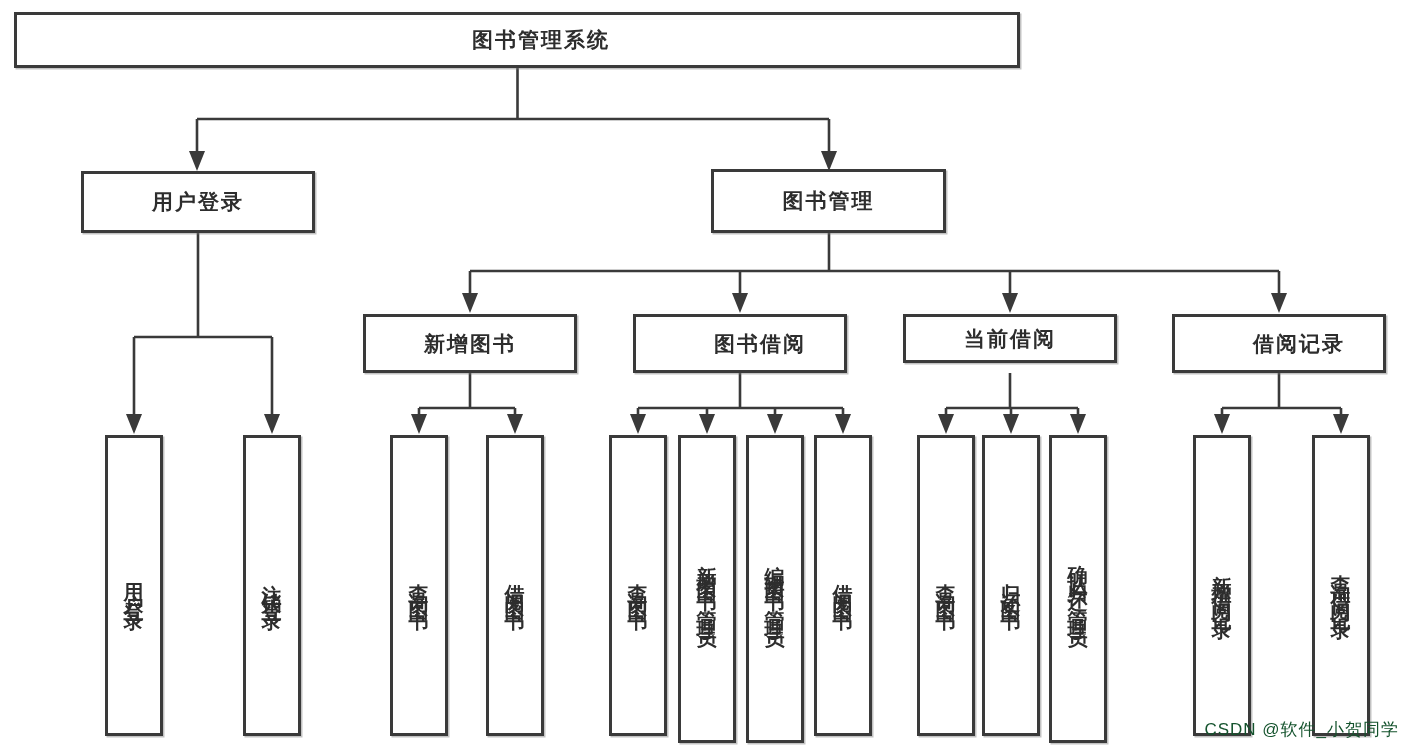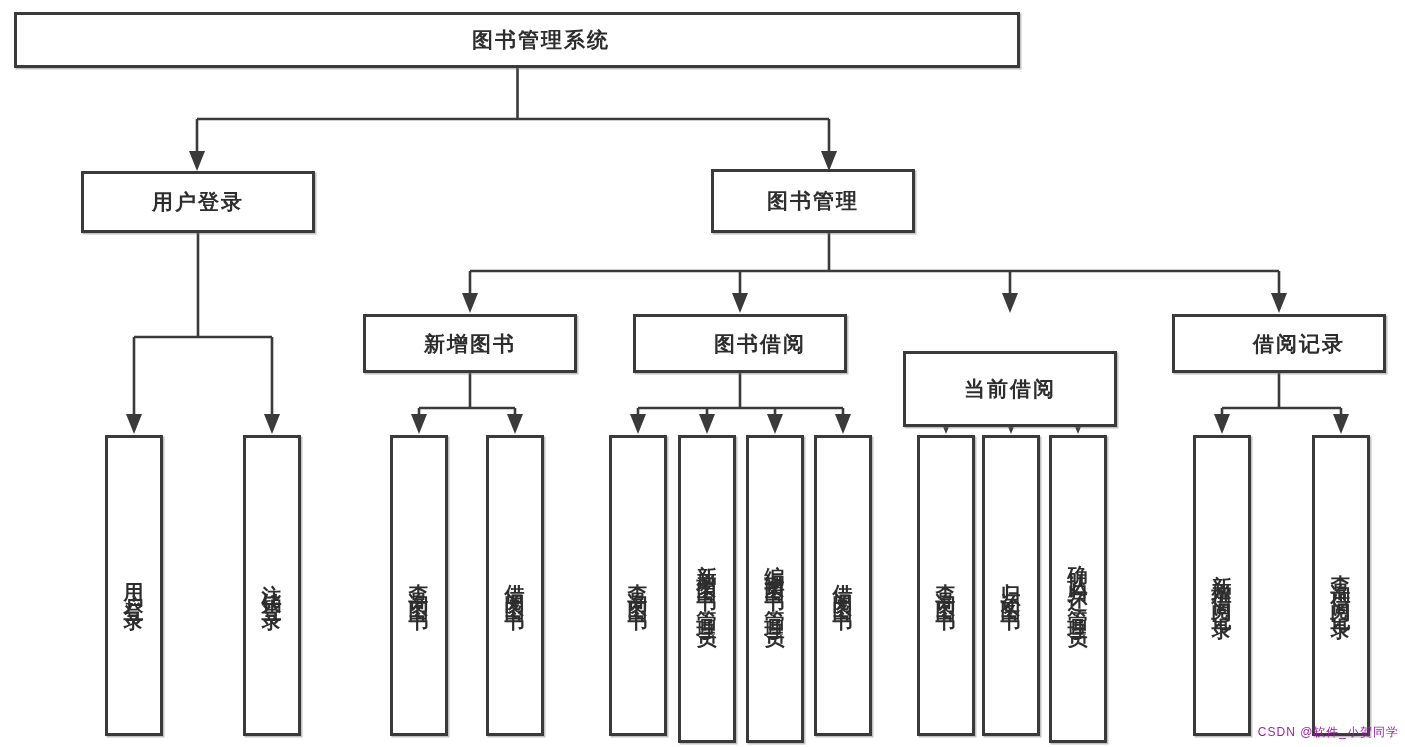--- a/index.html
+++ b/index.html
@@ -44,24 +44,24 @@
     text-orientation: mixed;
     font-size: 20px;
     font-weight: 600;
     color: #2d2d2d;
     letter-spacing: 9px;
     line-height: 1;
   }
   
   #box-root        { left: 14px;  top: 12px;  width: 1006px; height: 56px; padding-left: 48px; }
   #box-user-login  { left: 81px;  top: 171px; width: 234px;  height: 62px; }
-  #box-book-mgmt   { left: 711px; top: 169px; width: 204px;  height: 64px; }
+  #box-book-mgmt   { left: 711px; top: 169px; width: 235px;  height: 64px; }
   #box-new-book    { left: 363px; top: 314px; width: 214px;  height: 59px; }
   #box-borrow      { left: 633px; top: 314px; width: 214px;  height: 59px; padding-left: 40px; }
-  #box-current     { left: 903px; top: 314px; width: 214px;  height: 76px; margin-top: 37px; }
+  #box-current     { left: 903px; top: 314px; width: 214px;  height: 49px; }
   #box-records     { left: 1172px;top: 314px; width: 214px;  height: 59px; padding-left: 40px; }
 
   .leaf { top: 435px; width: 58px; height: 301px; }
   #leaf-login          { left: 105px; }
   #leaf-logout         { left: 243px; }
   #leaf-nb-query       { left: 390px; }
   #leaf-nb-borrow      { left: 486px; }
   #leaf-bb-query       { left: 609px; }
   #leaf-bb-add         { left: 678px; height: 308px; }
   #leaf-bb-edit        { left: 746px; height: 308px; }
@@ -69,22 +69,22 @@
   #leaf-cb-query       { left: 917px; }
   #leaf-cb-return      { left: 982px; }
   #leaf-cb-confirm     { left: 1049px; height: 308px; }
   #leaf-rec-add        { left: 1193px; }
   #leaf-rec-query      { left: 1312px; }
 
   #watermark {
     position: absolute;
     right: 6px;
     bottom: 6px;
-    font-size: 12px;
-    color: #a21caf;
+    font-size: 17px;
+    color: #14532d;
     letter-spacing: 1px;
     z-index: 3;
   }
 </style>
 </head>
 <body>
 
 <div id="stage">
 
   <svg id="wires" viewBox="0 0 1405 747" xmlns="http://www.w3.org/2000/svg">

